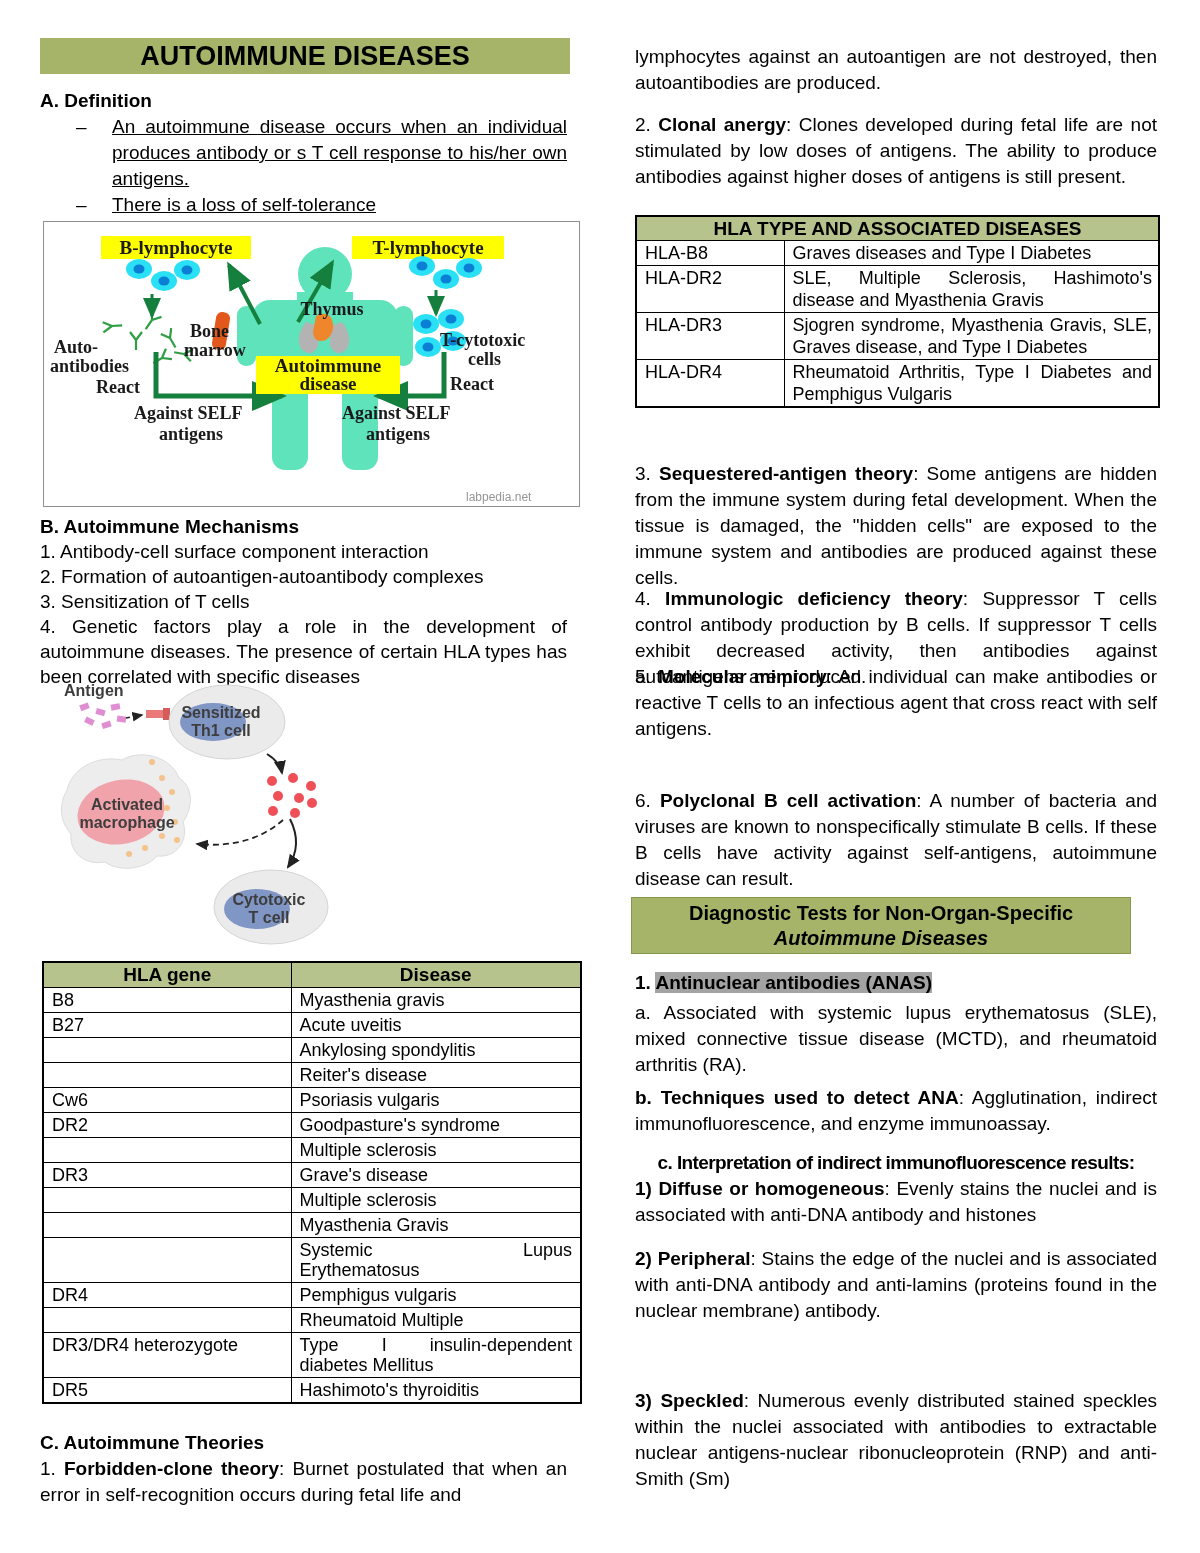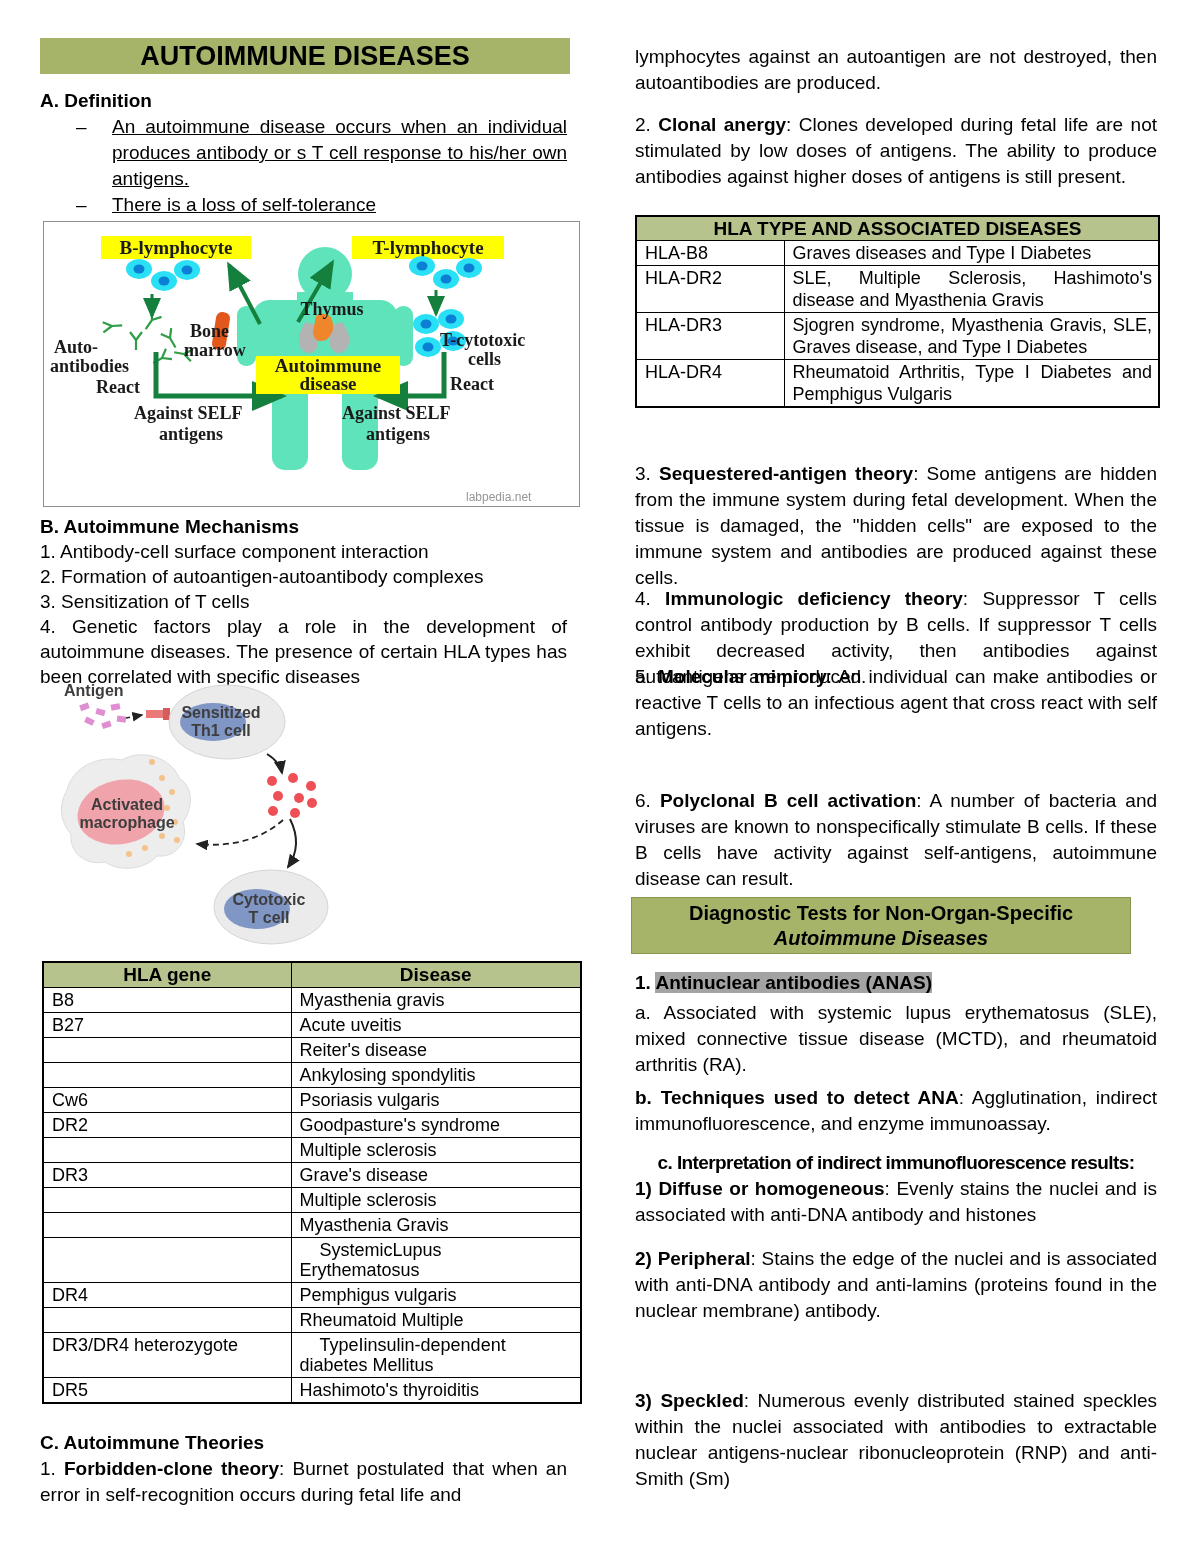--- a/index.html
+++ b/index.html
@@ -22,21 +22,21 @@
   .tbl{border:2px solid #000;}
   .tbl td,.tbl th{border:1.5px solid #000;vertical-align:top;overflow:hidden;}
   .tbl th{background:#b7c38c;font-size:19px;font-weight:bold;text-align:center;}
   .tbl-l{width:538px;font-size:18px;}
   .tbl-l th{height:24px;line-height:24px;padding:0;}
   .tbl-l td{line-height:20px;padding:2px 8px;}
   .tbl-r{width:523px;font-size:18px;}
   .tbl-r th{height:23px;line-height:23px;padding:0;}
   .tbl-r td{line-height:22px;padding:1px 8px;}
   .tbl-r td.c2{text-align:justify;padding-right:6px;}
-  .spread{display:flex;justify-content:flex-start;margin-left:20px;}
+  .spread{display:flex;justify-content:space-between;}
   .diag-box{background:#a6b46a;border:1px solid #87974e;width:498px;margin-left:-4px;
             text-align:center;font-weight:bold;font-size:20px;line-height:25px;padding:3px 0 2px 0;}
   .hl{background:#a3a3a3;}
   .d1t{font-family:"Liberation Serif",serif;font-weight:bold;font-size:18px;fill:#1a1a1a;}
   .d1ts{font-family:"Liberation Serif",serif;font-weight:bold;font-size:19px;fill:#1a1a1a;}
   .wm{font-family:"Liberation Sans",sans-serif;font-size:12px;fill:#969696;}
   .d2t{font-family:"Liberation Sans",sans-serif;font-weight:bold;font-size:16px;fill:#3d3d3d;}
 </style>
 </head>
 <body>
@@ -243,25 +243,25 @@
           <tr>
             <td class="c1">B8</td>
             <td class="c2">Myasthenia gravis</td>
           </tr>
           <tr>
             <td class="c1">B27</td>
             <td class="c2">Acute uveitis</td>
           </tr>
           <tr>
             <td class="c1"></td>
+            <td class="c2">Ankylosing spondylitis</td>
+          </tr>
+          <tr>
+            <td class="c1"></td>
             <td class="c2">Reiter's disease</td>
-          </tr>
-          <tr>
-            <td class="c1"></td>
-            <td class="c2">Ankylosing spondylitis</td>
           </tr>
           <tr>
             <td class="c1">Cw6</td>
             <td class="c2">Psoriasis vulgaris</td>
           </tr>
           <tr>
             <td class="c1">DR2</td>
             <td class="c2">Goodpasture's syndrome</td>
           </tr>
           <tr>

